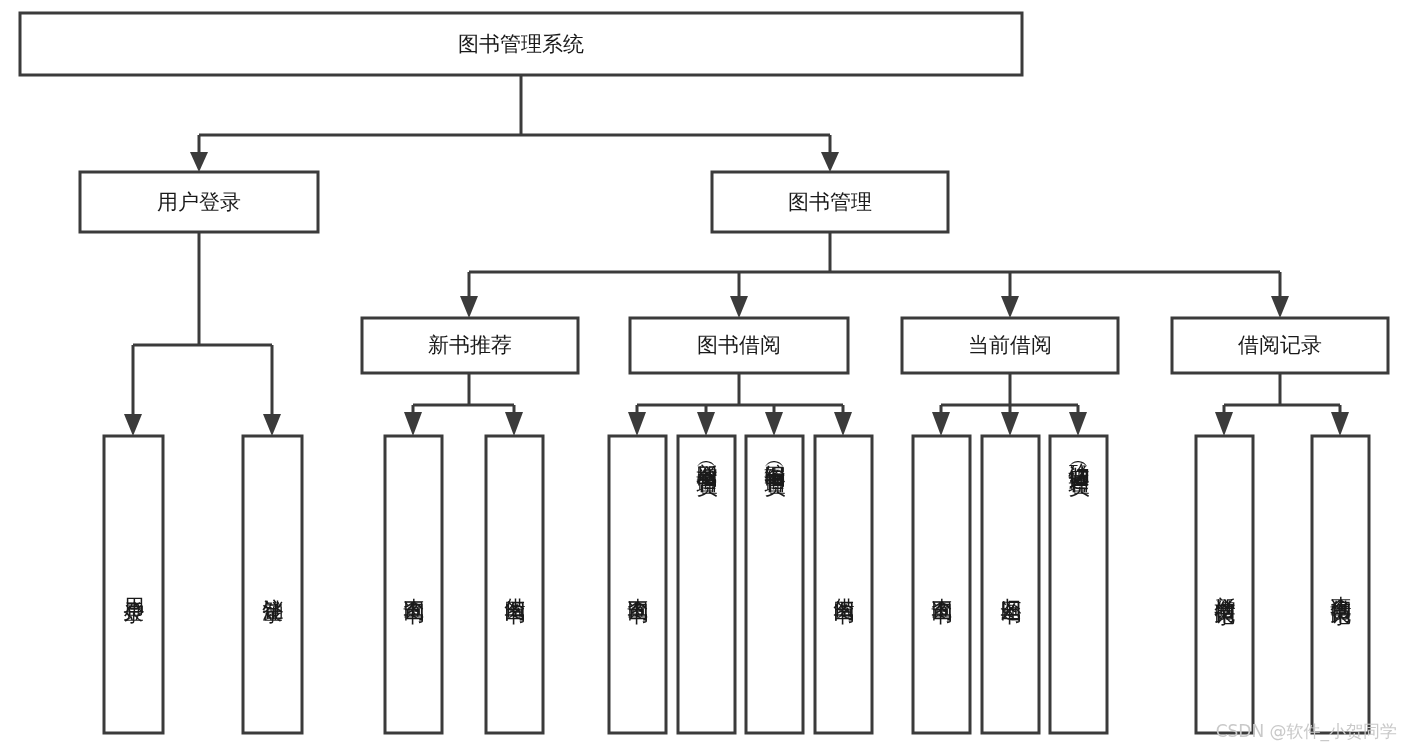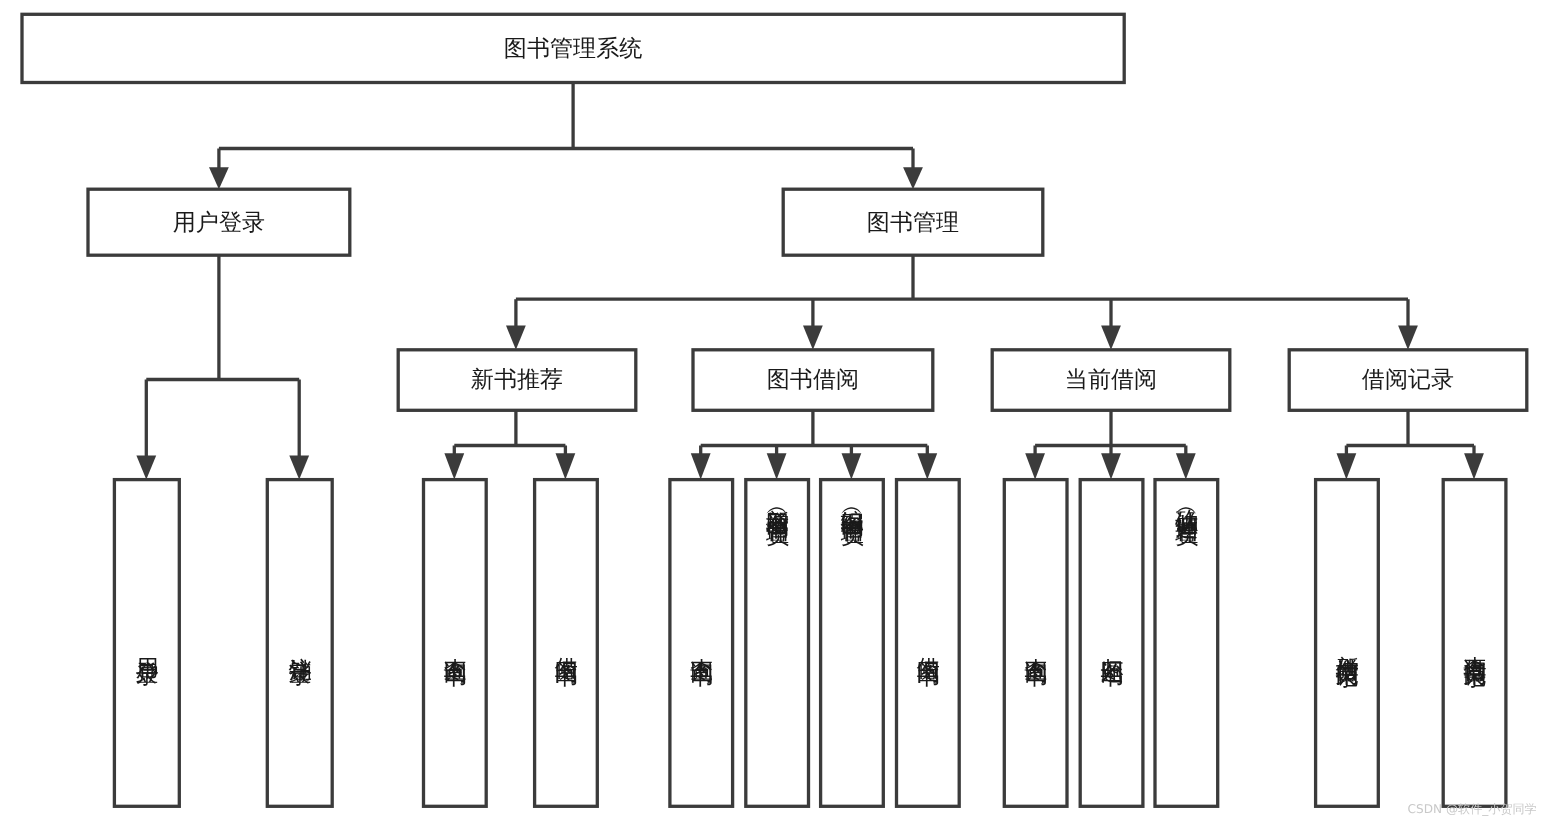--- a/index.html
+++ b/index.html
@@ -61,21 +61,21 @@
     align-items: center;
     justify-content: center;
     white-space: nowrap;
     pointer-events: none;
   }
   .watermark {
     position: absolute;
     right: 8px;
     bottom: 4px;
     font-family: "DejaVu Sans", "Liberation Sans", sans-serif;
-    font-size: 11px;
+    font-size: 17px;
     color: #c9c9c9;
     white-space: nowrap;
     user-select: none;
   }
 </style>
 </head>
 <body>
 
 <div id="diagram-root">
 

